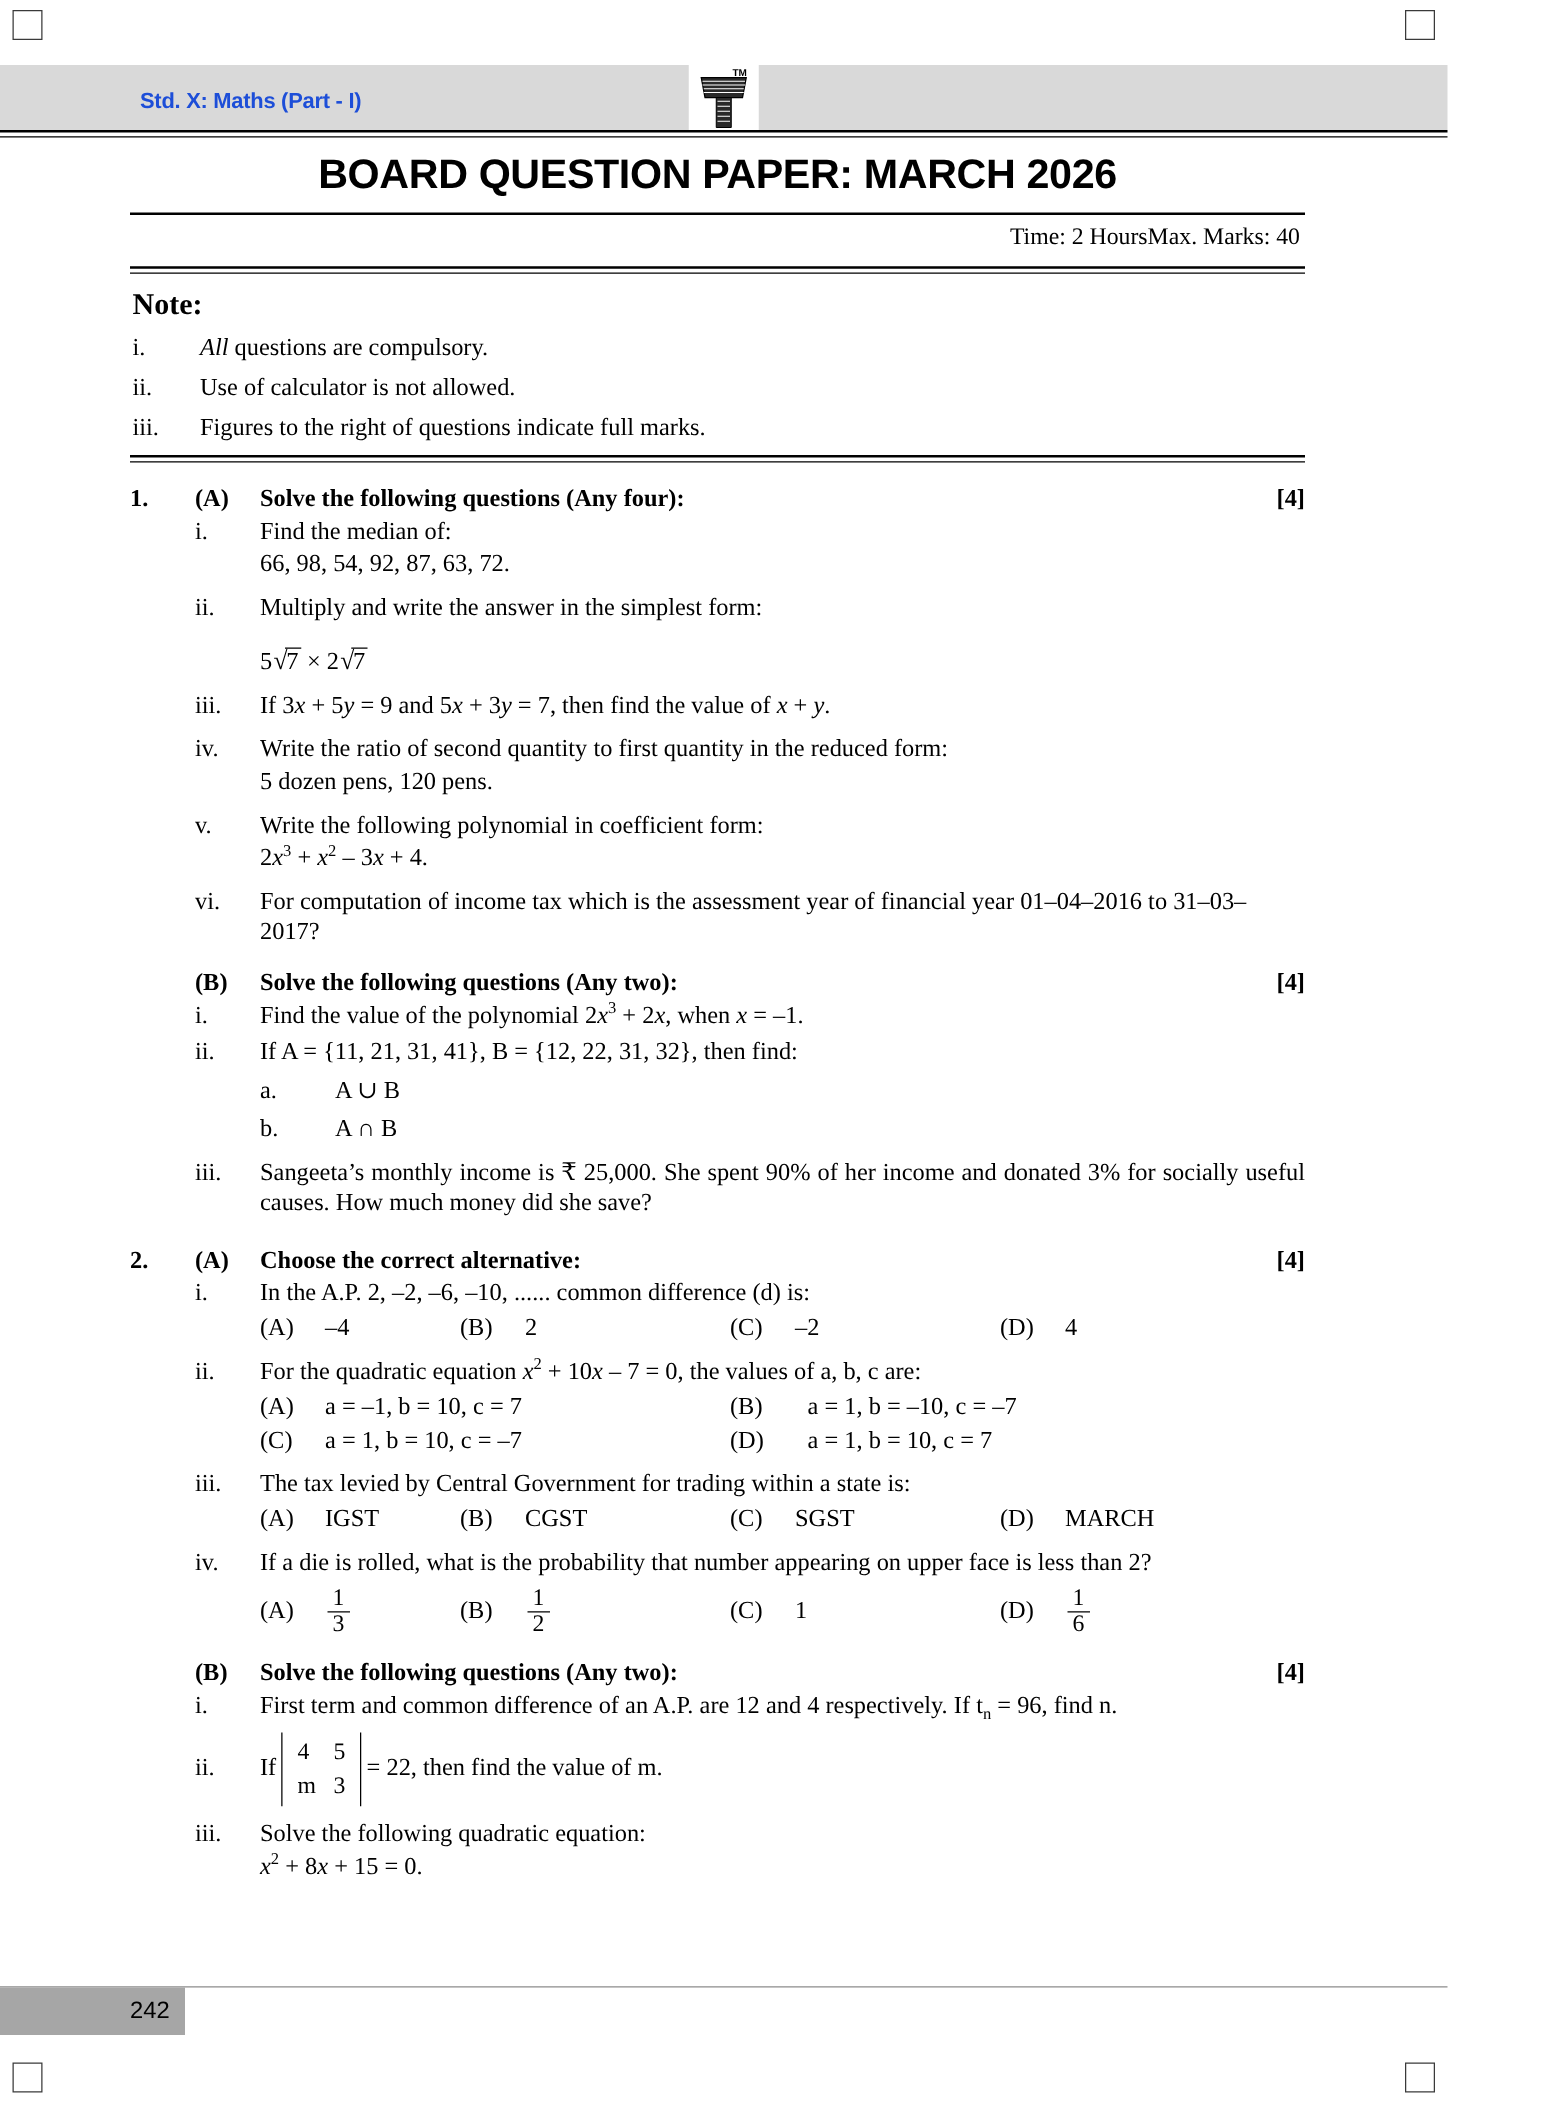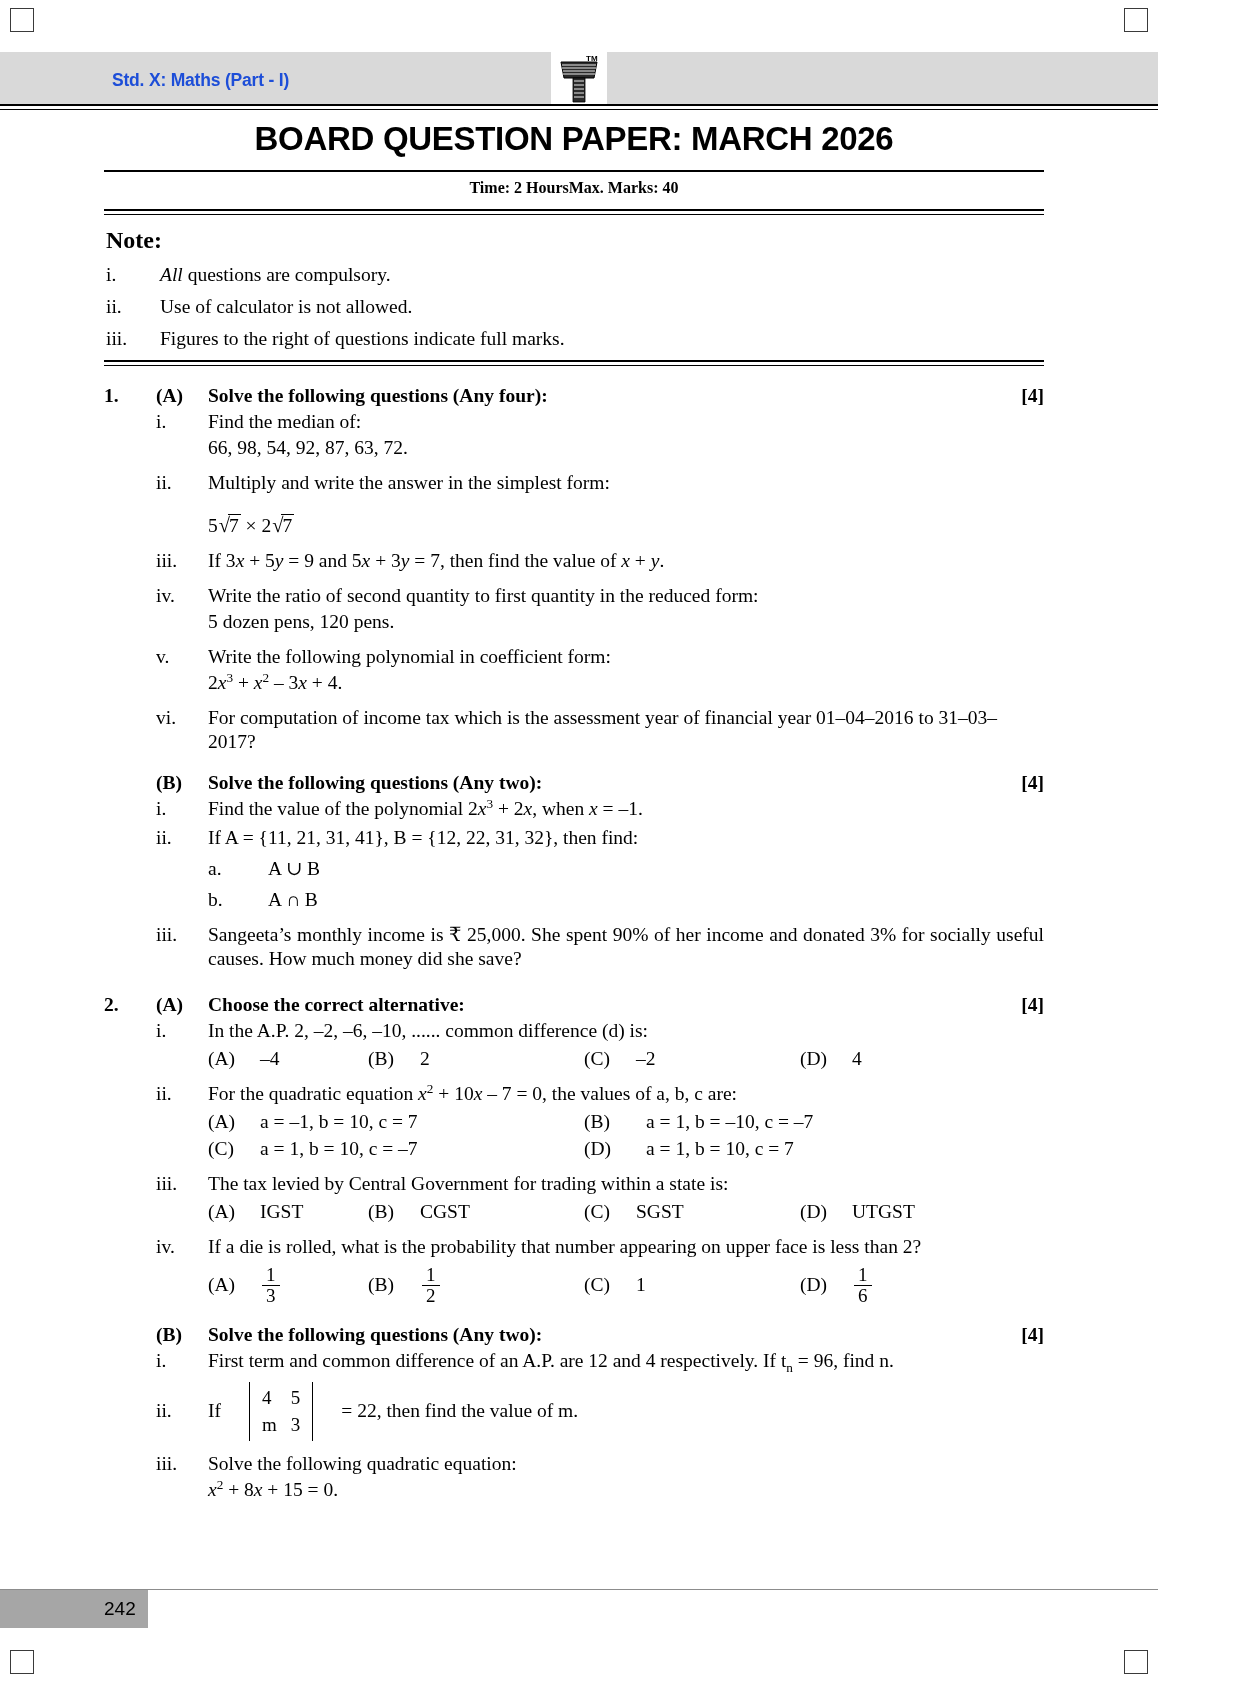--- a/index.html
+++ b/index.html
@@ -117,23 +117,23 @@
   }
   .rule-double2 {
     border-top: 2.6px solid #000;
     border-bottom: 1.3px solid #000;
     height: 3px;
     margin-top: 10px;
   }
 
   .meta-row {
     display: flex;
-    justify-content: center;
-    font-weight: bold;
-    font-size: 16px;
+    justify-content: flex-end;
+    font-weight: normal;
+    font-size: 19px;
     padding: 7px 4px 6px 4px;
   }
 
   .note-block { margin-top: 12px; }
   .note-head {
     font-weight: bold;
     font-size: 24px;
     padding-left: 2px;
   }
   .note-item {
@@ -504,21 +504,21 @@
         <div class="opt" style="width:216px">
           <span class="lbl">(B)</span>
           <span class="val">CGST</span>
         </div>
         <div class="opt" style="width:216px">
           <span class="lbl">(C)</span>
           <span class="val">SGST</span>
         </div>
         <div class="opt">
           <span class="lbl">(D)</span>
-          <span class="val">UTGST</span>
+          <span class="val">MARCH</span>
         </div>
       </div>
     </div>
 
     <div class="row sp indent-52">
       <span class="c-rnum">iv.</span>
       <span class="c-text">If a die is rolled, what is the probability that number appearing on upper face is less than 2?</span>
     </div>
     <div class="row tight indent-104" style="margin-top:6px">
       <div class="opts" style="width:100%">
@@ -556,21 +556,21 @@
       <span class="c-marks">[4]</span>
     </div>
 
     <div class="row tight indent-52">
       <span class="c-rnum">i.</span>
       <span class="c-text">First term and common difference of an A.P. are 12 and 4 respectively. If t<sub>n</sub> = 96, find n.</span>
     </div>
 
     <div class="row sp indent-52" style="margin-top:9px;align-items:center">
       <span class="c-rnum">ii.</span>
-      <span class="c-text" style="display:flex;align-items:center;gap:24px;">
+      <span class="c-text" style="display:flex;align-items:center;">
         <span>If</span>
         <span class="det">
           <span class="col">
             <span>4</span>
             <span>m</span>
           </span>
           <span class="col">
             <span>5</span>
             <span>3</span>
           </span>

